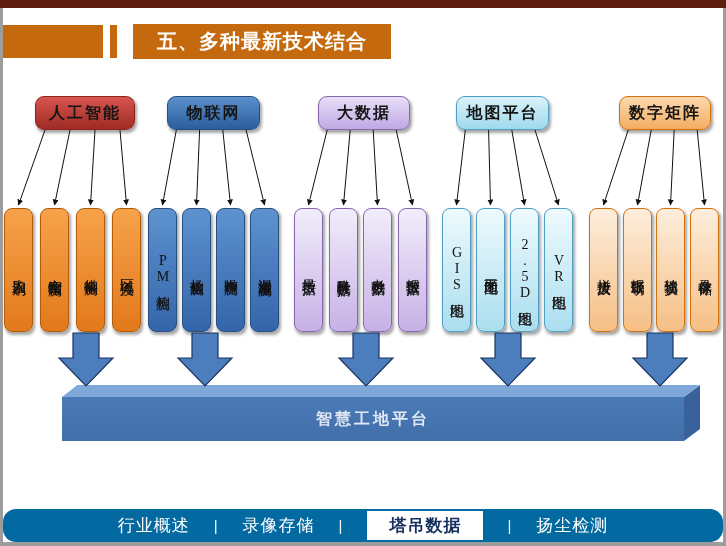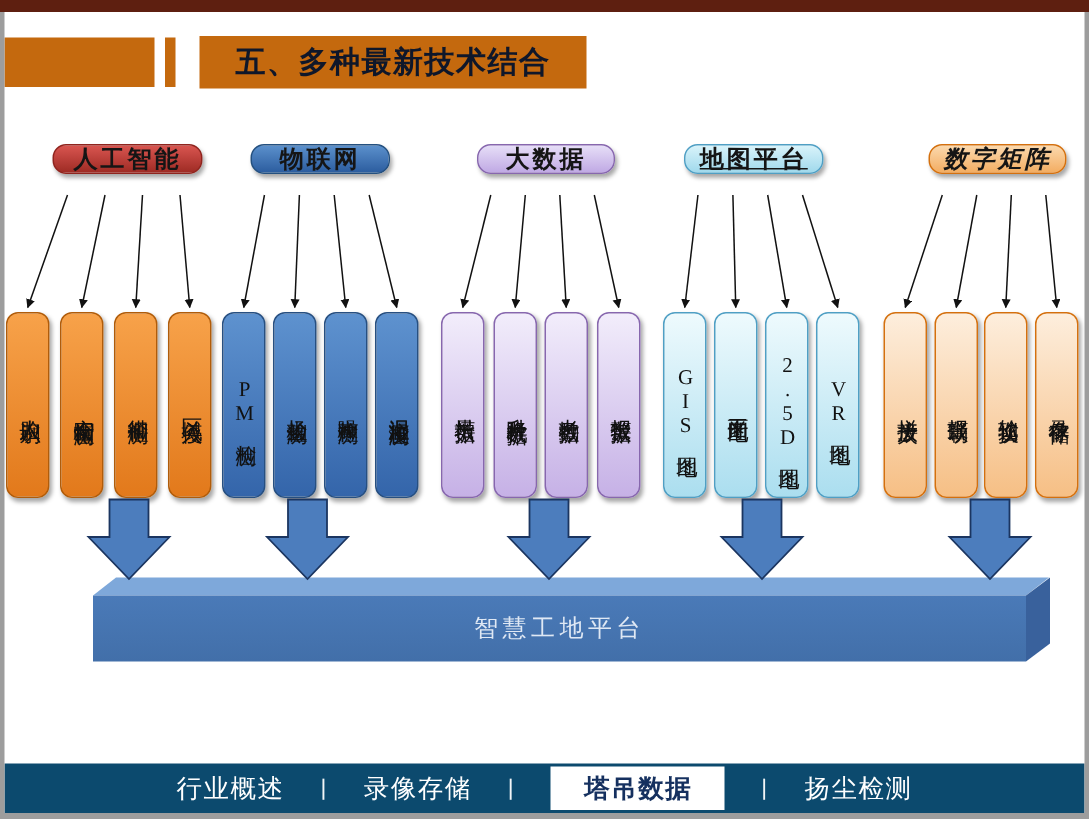--- a/index.html
+++ b/index.html
@@ -12,27 +12,27 @@
   .top-strip   { position:absolute; left:0; top:0; width:726px; height:8px; z-index:20; }
   .edge-left   { position:absolute; left:0; top:8px; width:3px; bottom:0; background:#9d9d9d; z-index:20; }
   .edge-right  { position:absolute; right:0; top:8px; width:3px; bottom:0; background:#9d9d9d; z-index:20; }
   .edge-bottom { position:absolute; left:0; bottom:0; width:726px; height:4px; background:#9d9d9d; z-index:19; }
 
   
   .title-block { position:absolute; left:3px;  top:25px; width:100px; height:33px; }
   .title-tick  { position:absolute; left:110px; top:25px; width:7px;  height:33px; }
   .title-box   {
     position:absolute; left:133px; top:24px; height:35px; padding:0 24px;
-    display:flex; align-items:center; color:#0f172a; font-size:20px; font-weight:bold;
+    display:flex; align-items:center; color:#ffffff; font-size:20px; font-weight:bold;
     letter-spacing:1px; white-space:nowrap;
   }
 
   
   .group-header {
-    position:absolute; top:96px; height:20px; border:1.5px solid; border-radius:9px;
+    position:absolute; top:96px; height:34px; border:1.5px solid; border-radius:9px;
     display:flex; align-items:center; justify-content:center; z-index:2;
     font-size:16px; font-weight:600; color:#151515;
     font-family:"Liberation Serif", serif; letter-spacing:2px;
     box-shadow:1.5px 2.5px 3px rgba(0,0,0,.35); white-space:nowrap;
   }
   .gh0 { left:35px;  width:100px; }
   .gh1 { left:167px; width:93px;  }
   .gh2 { left:318px; width:92px;  }
   .gh3 { left:456px; width:93px;  }
   .gh4 { left:619px; width:92px;  }
@@ -69,20 +69,21 @@
     position:absolute; left:684px; top:397px; width:16px; height:44px;
     transform:skewY(-36.9deg); transform-origin:0 0; z-index:1;
   }
   .plat-front {
     position:absolute; left:62px; top:397px; width:622px; height:44px; z-index:1;
     display:flex; align-items:center; justify-content:center;
   }
   .plat-label {
     color:#dfe8f4; font-size:16px; letter-spacing:3px;
     font-family:"Liberation Serif", serif;
+    font-weight:bold;
   }
 
   
   .navbar {
     position:absolute; left:3px; right:3px; top:509px; height:33px; z-index:10;
     display:flex; align-items:center; justify-content:center; gap:24px;
     color:#fff; font-size:17px; letter-spacing:1px;
   }
   .nav-item { cursor:pointer; white-space:nowrap; }
   .nav-sep  { font-size:15px; opacity:.95; }
@@ -101,22 +102,22 @@
   <div class="edge-right"></div>
   <div class="edge-bottom"></div>
 
   <div class="title-block" style="background: rgb(196, 105, 14);"></div>
   <div class="title-tick" style="background: rgb(196, 105, 14);"></div>
   <div class="title-box" style="background: rgb(196, 105, 14);">五、多种最新技术结合</div>
 
   <div class="group-header gh0" style="background: linear-gradient(rgb(217, 85, 80), rgb(158, 43, 36)); border-color: rgb(143, 36, 30);">人工智能</div>
   <div class="group-header gh2" style="background: linear-gradient(rgb(230, 222, 247), rgb(192, 169, 228)); border-color: rgb(135, 103, 174);">大数据</div>
   <div class="group-header gh1" style="background: linear-gradient(rgb(91, 144, 204), rgb(44, 93, 159)); border-color: rgb(36, 80, 127);">物联网</div>
-  <div class="group-header gh3" style="background: linear-gradient(rgb(217, 243, 250), rgb(160, 217, 236)); border-color: rgb(79, 159, 196); text-decoration: underline;">地图平台</div>
-  <div class="group-header gh4" style="background: linear-gradient(rgb(251, 217, 174), rgb(243, 173, 98)); border-color: rgb(212, 112, 14); font-style: italic;">数字矩阵</div>
+  <div class="group-header gh3" style="background: linear-gradient(rgb(217, 243, 250), rgb(160, 217, 236)); border-color: rgb(79, 159, 196);">地图平台</div>
+  <div class="group-header gh4" style="background: linear-gradient(rgb(251, 217, 174), rgb(243, 173, 98)); border-color: rgb(212, 112, 14);">数字矩阵</div>
 
   <div class="child-row cr0">
     <div class="vbox" style="background: linear-gradient(rgb(247, 162, 74), rgb(226, 121, 27)); border-color: rgb(176, 92, 10);">人脸识别</div>
     <div class="vbox" style="background: linear-gradient(rgb(247, 162, 74), rgb(226, 121, 27)); border-color: rgb(176, 92, 10);">安全帽检测</div>
     <div class="vbox" style="background: linear-gradient(rgb(247, 162, 74), rgb(226, 121, 27)); border-color: rgb(176, 92, 10);">徘徊检测</div>
     <div class="vbox" style="background: linear-gradient(rgb(247, 162, 74), rgb(226, 121, 27)); border-color: rgb(176, 92, 10);">区域入侵</div>
   </div>
   <div class="child-row cr1">
     <div class="vbox" style="background: linear-gradient(rgb(94, 146, 207), rgb(52, 101, 170)); border-color: rgb(39, 79, 128);">PM检测</div>
     <div class="vbox" style="background: linear-gradient(rgb(94, 146, 207), rgb(52, 101, 170)); border-color: rgb(39, 79, 128);">扬尘检测</div>
@@ -174,21 +175,21 @@
       <polygon points="495,333 521,333 521,358 535,358 508,386 481,358 495,358" fill="#4c7dbd" stroke="#1b3560" stroke-width="1.2"></polygon>
       <polygon points="647,333 673,333 673,358 687,358 660,386 633,358 647,358" fill="#4c7dbd" stroke="#1b3560" stroke-width="1.2"></polygon>
     </svg>
 
   <div class="plat-top" style="background: rgb(126, 168, 218);"></div>
   <div class="plat-side" style="background: rgb(57, 97, 156);"></div>
   <div class="plat-front" style="background: linear-gradient(rgb(74, 122, 184), rgb(66, 111, 169));">
     <span class="plat-label">智慧工地平台</span>
   </div>
 
-  <div class="navbar" style="background: #0c4a6e;">
+  <div class="navbar" style="background: #0369a1; border-radius: 13px;">
     <span class="nav-item">行业概述</span>
     <span class="nav-sep">|</span>
     <span class="nav-item">录像存储</span>
     <span class="nav-sep">|</span>
     <span class="nav-item nav-active" style="background: rgb(255, 255, 255); color: rgb(21, 48, 95);">塔吊数据</span>
     <span class="nav-sep">|</span>
     <span class="nav-item">扬尘检测</span>
   </div>
 
 </div>

